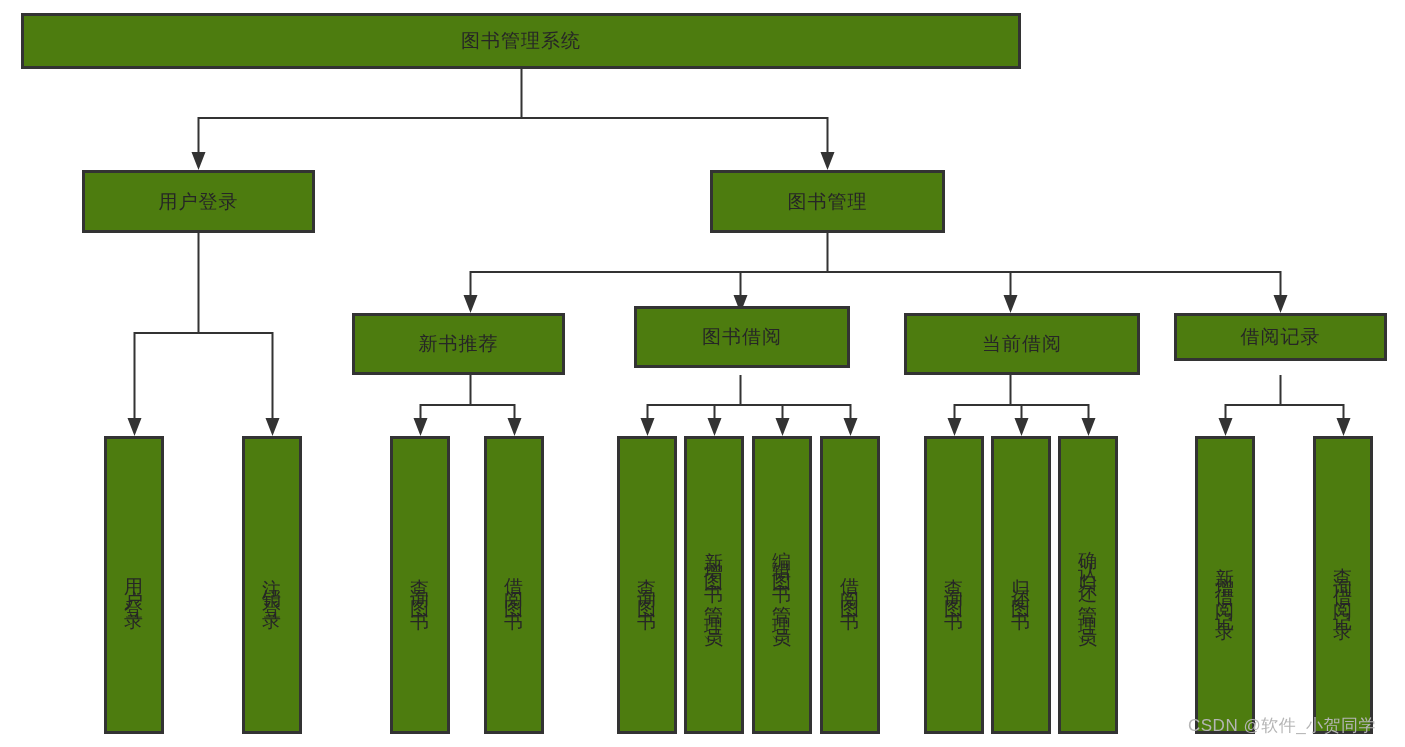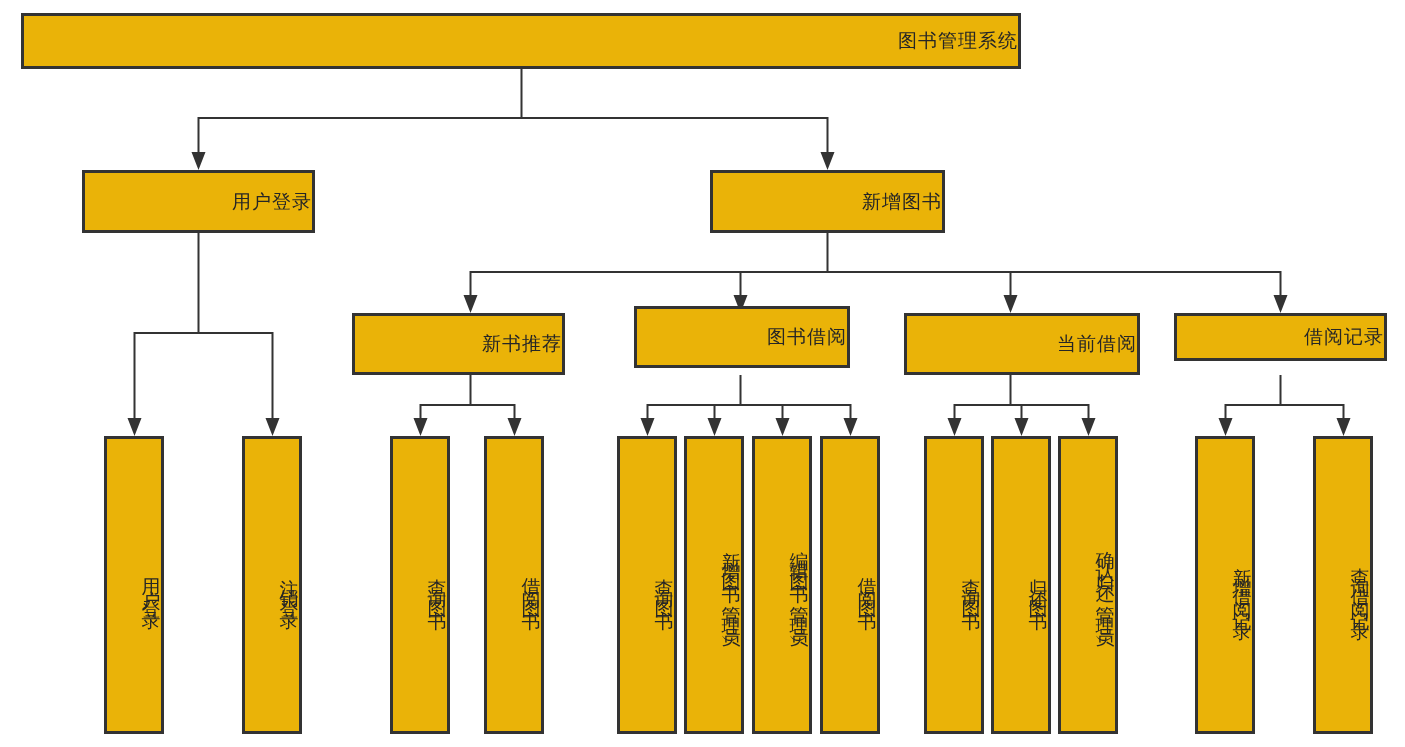--- a/index.html
+++ b/index.html
@@ -20,24 +20,24 @@
     left: 0;
     top: 0;
     width: 1405px;
     height: 747px;
     pointer-events: none;
   }
   .node {
     position: absolute;
     box-sizing: border-box;
     border: 3px solid #333333;
-    background: #eab308;
+    background: #4d7c0f;
     display: flex;
     align-items: center;
-    justify-content: flex-end;
+    justify-content: center;
     color: #262626;
   }
   .hnode { font-size: 19px; letter-spacing: 1px; }
   .root-node { font-size: 19px; }
   .leaf {
     width: 60px;
     top: 436px;
     height: 298px;
   }
   .leaf span {
@@ -120,21 +120,21 @@
   </svg>
 
   <div class="node hnode root-node" style="left:21px; top:13px; width:1000px; height:56px;">
     <span>图书管理系统</span>
   </div>
 
   <div class="node hnode" style="left:82px; top:170px; width:233px; height:63px;">
     <span>用户登录</span>
   </div>
   <div class="node hnode" style="left:710px; top:170px; width:235px; height:63px;">
-    <span>新增图书</span>
+    <span>图书管理</span>
   </div>
 
   <div class="node hnode" style="left:352px; top:313px; width:213px; height:62px;">
     <span>新书推荐</span>
   </div>
   <div class="node hnode" style="left:634px; top:306px; width:216px; height:62px;">
     <span>图书借阅</span>
   </div>
   <div class="node hnode" style="left:904px; top:313px; width:236px; height:62px;">
     <span>当前借阅</span>
@@ -180,14 +180,15 @@
     <span>确认归还（管理员）</span>
   </div>
 
   <div class="node leaf" style="left:1195px;">
     <span>新增借阅记录</span>
   </div>
   <div class="node leaf" style="left:1313px;">
     <span>查询借阅记录</span>
   </div>
 
+  <div class="watermark">CSDN @软件_小贺同学</div>
 
 </div>
 
 </body></html>

